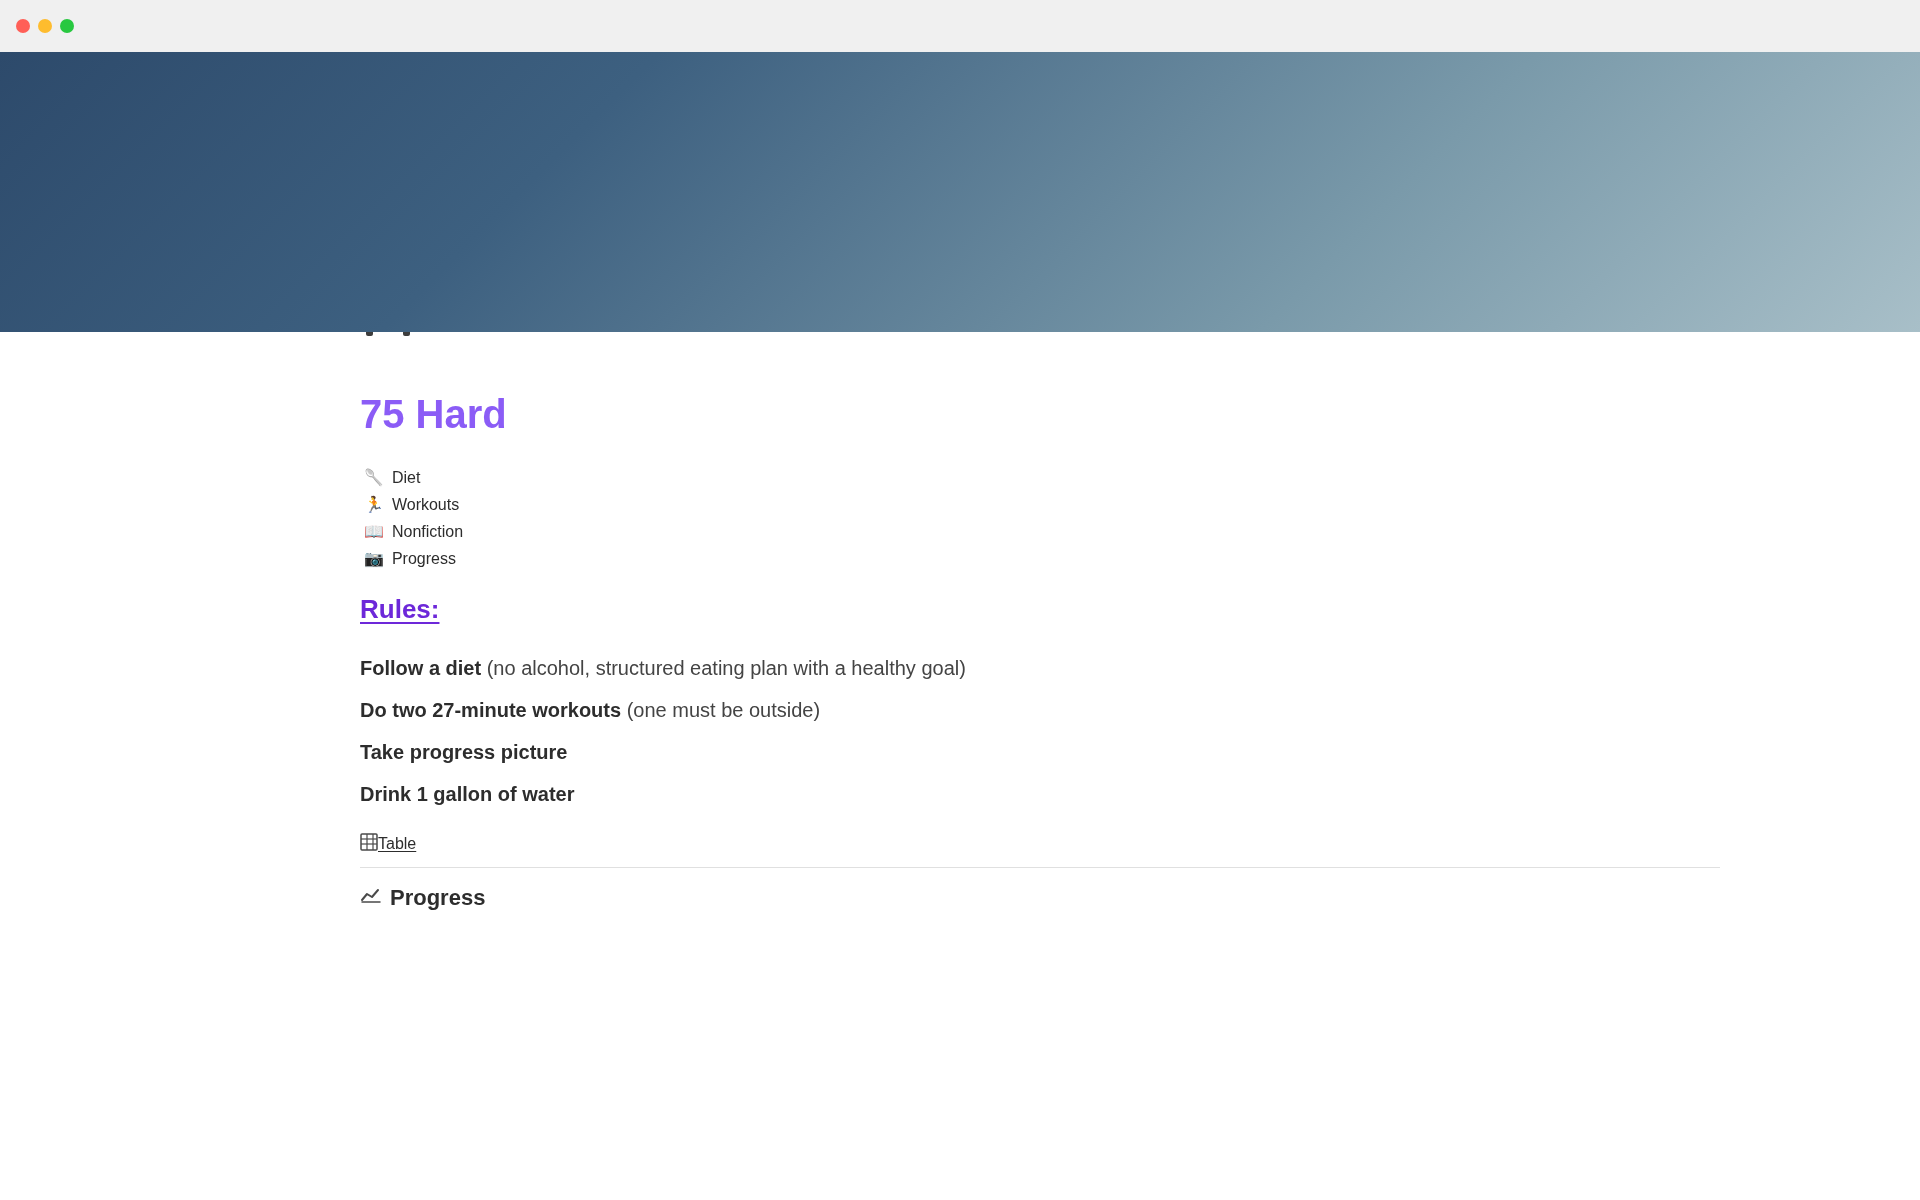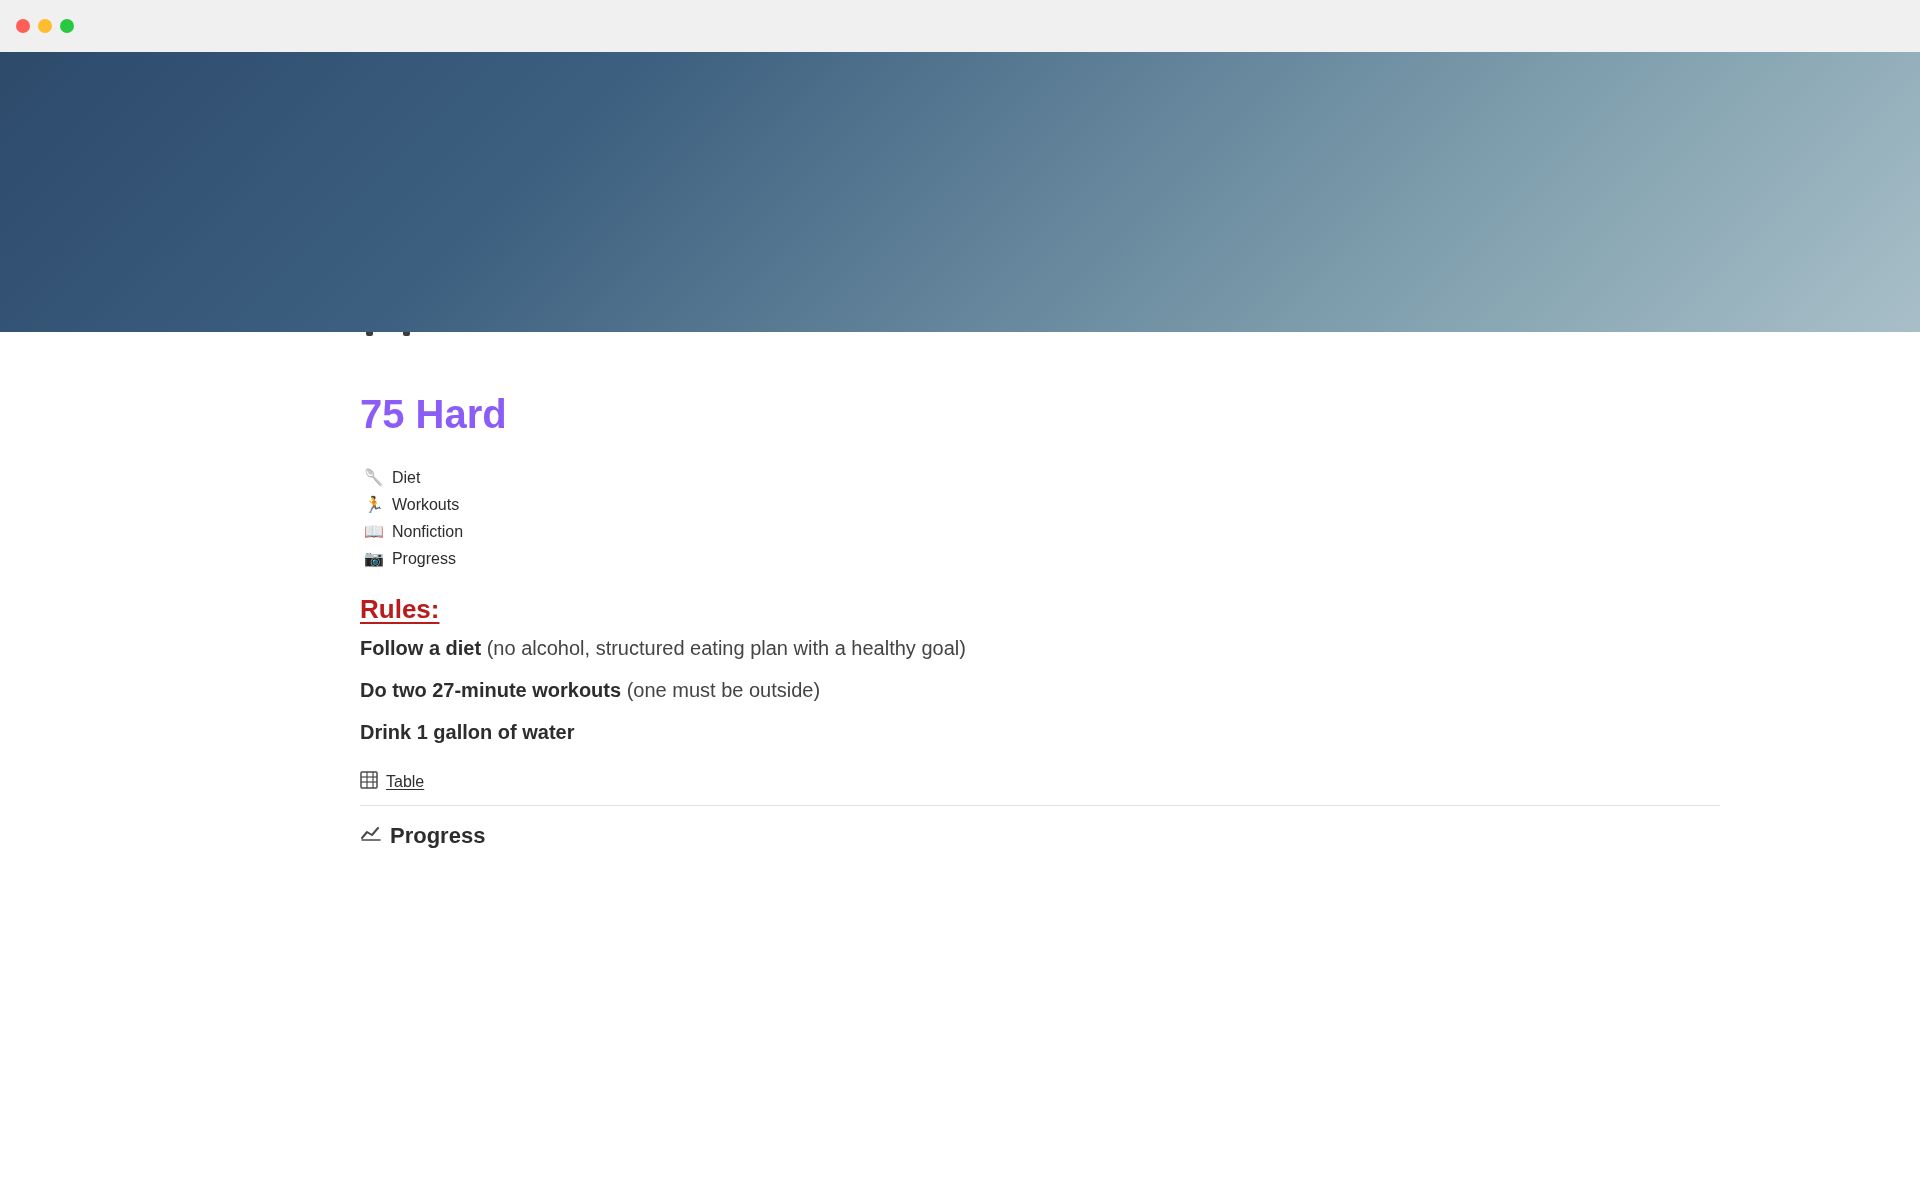--- a/index.html
+++ b/index.html
@@ -101,22 +101,22 @@
 
     
     .rules-section {
       padding-left: 360px;
       padding-right: 200px;
     }
 
     .rules-heading {
       font-size: 26px;
       font-weight: 700;
-      color: #b91c1c;
-      margin-bottom: 8px;
+      color: #6d28d9;
+      margin-bottom: 28px;
       text-decoration: underline;
       text-underline-offset: 4px;
     }
 
     .rule-item {
       font-size: 20px;
       color: #2d2d2d;
       margin-bottom: 12px;
       line-height: 1.5;
     }
@@ -127,21 +127,20 @@
 
     .rule-item .light-text {
       font-weight: 400;
       color: #444;
     }
 
     
     .table-link {
       display: flex;
       align-items: center;
-      gap: 8px;
       margin-top: 20px;
       margin-bottom: 0;
       color: #2d2d2d;
       font-size: 16px;
       cursor: pointer;
       padding: 4px 0;
       border-bottom: 1px solid #e0e0e0;
       padding-bottom: 12px;
     }
 
@@ -219,20 +218,23 @@
   <h2 class="rules-heading">Rules:</h2>
 
   <div class="rule-item">
     <strong>Follow a diet</strong><span class="light-text"> (no alcohol, structured eating plan with a healthy goal)</span>
   </div>
 
   <div class="rule-item">
     <strong>Do two 27-minute workouts</strong><span class="light-text"> (one must be outside)</span>
   </div>
 
+  <div class="rule-item">
+    <strong>Take progress picture</strong>
+  </div>
 
   <div class="rule-item">
     <strong>Drink 1 gallon of water</strong>
   </div>
 
 
   <div class="table-link">
     <span>
       <svg width="18" height="18" viewBox="0 0 18 18" fill="none" xmlns="http://www.w3.org/2000/svg">
         <rect x="1" y="1" width="16" height="16" rx="1" stroke="#4a4a4a" stroke-width="1.5" fill="none"></rect>

